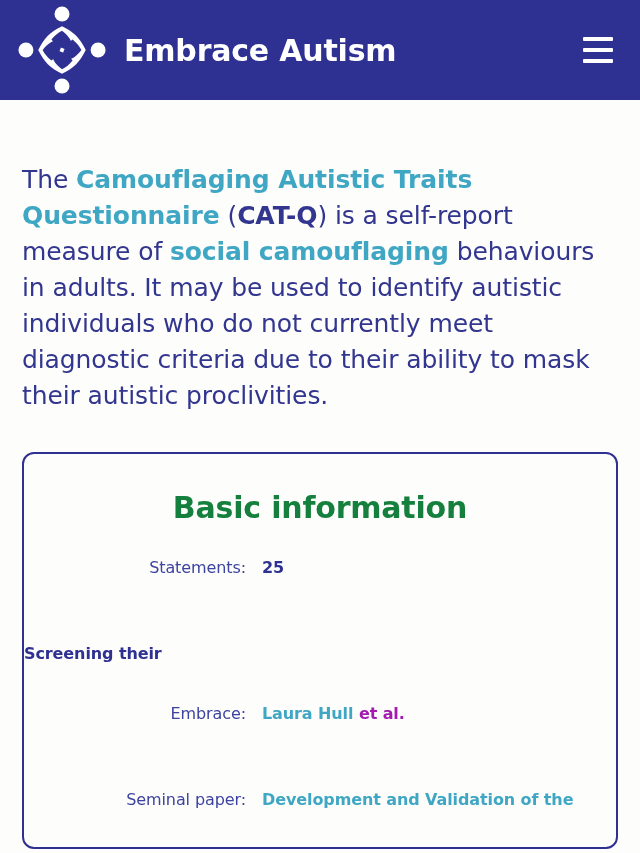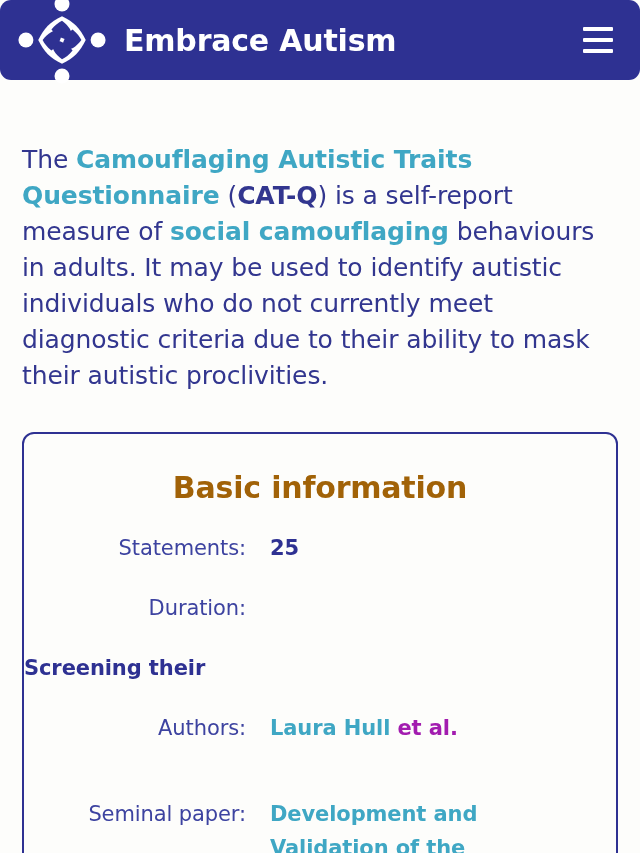--- a/index.html
+++ b/index.html
@@ -12,27 +12,26 @@
 
   body {
     font-family: "DejaVu Sans", "Liberation Sans", sans-serif;
     background: #fdfdfb;
     color: #2e3192;
     -webkit-font-smoothing: antialiased;
   }
 
   
   .site-header {
-    height: 80px;
+    height: 100px;
     background: #2e3192;
     display: flex;
     align-items: center;
     padding: 0 22px 0 18px;
     position: relative;
-    border-radius: 11px;
   }
 
   .brand {
     display: flex;
     align-items: center;
     gap: 18px;
     text-decoration: none;
   }
 
   .logo-mark {
@@ -103,36 +102,35 @@
     border: 2px solid #2e3192;
     border-radius: 12px;
     background: #fdfdfb;
     padding: 36px 0 30px 0;
   }
 
   .card-title {
     text-align: center;
     font-size: 30px;
     font-weight: bold;
-    color: #a16207;
+    color: #15803d;
     letter-spacing: -0.2px;
     margin-bottom: 26px;
   }
 
   .info-list {
     list-style: none;
   }
 
   .info-row {
     display: flex;
-    align-items: flex-start;
+    align-items: flex-end;
     margin-bottom: 26px;
-    font-size: 21px;
+    font-size: 16px;
     line-height: 34px;
-    gap: 8px;
   }
 
   .info-row:last-child { margin-bottom: 0; }
 
   .info-label {
     width: 238px;
     flex: 0 0 238px;
     text-align: right;
     color: #3d43a0;
     font-weight: normal;
@@ -198,29 +196,28 @@
     <h2 class="card-title">Basic information</h2>
 
     <ul class="info-list">
 
       <li class="info-row">
         <span class="info-label">Statements:</span>
         <span class="info-value">25</span>
       </li>
 
       <li class="info-row">
-        <span class="info-label">Duration:</span>
       </li>
 
       <li class="info-row">
         <span class="info-value">Screening their</span>
       </li>
 
       <li class="info-row">
-        <span class="info-label">Authors:</span>
+        <span class="info-label">Embrace:</span>
         <span class="info-value"><a class="link" href="#">Laura Hull</a><span class="plain"> et al.</span></span>
       </li>
 
       <li class="info-row">
       </li>
 
       <li class="info-row">
         <span class="info-label">Seminal paper:</span>
         <span class="info-value"><a class="link" href="#">Development and Validation of the</a></span>
       </li>

